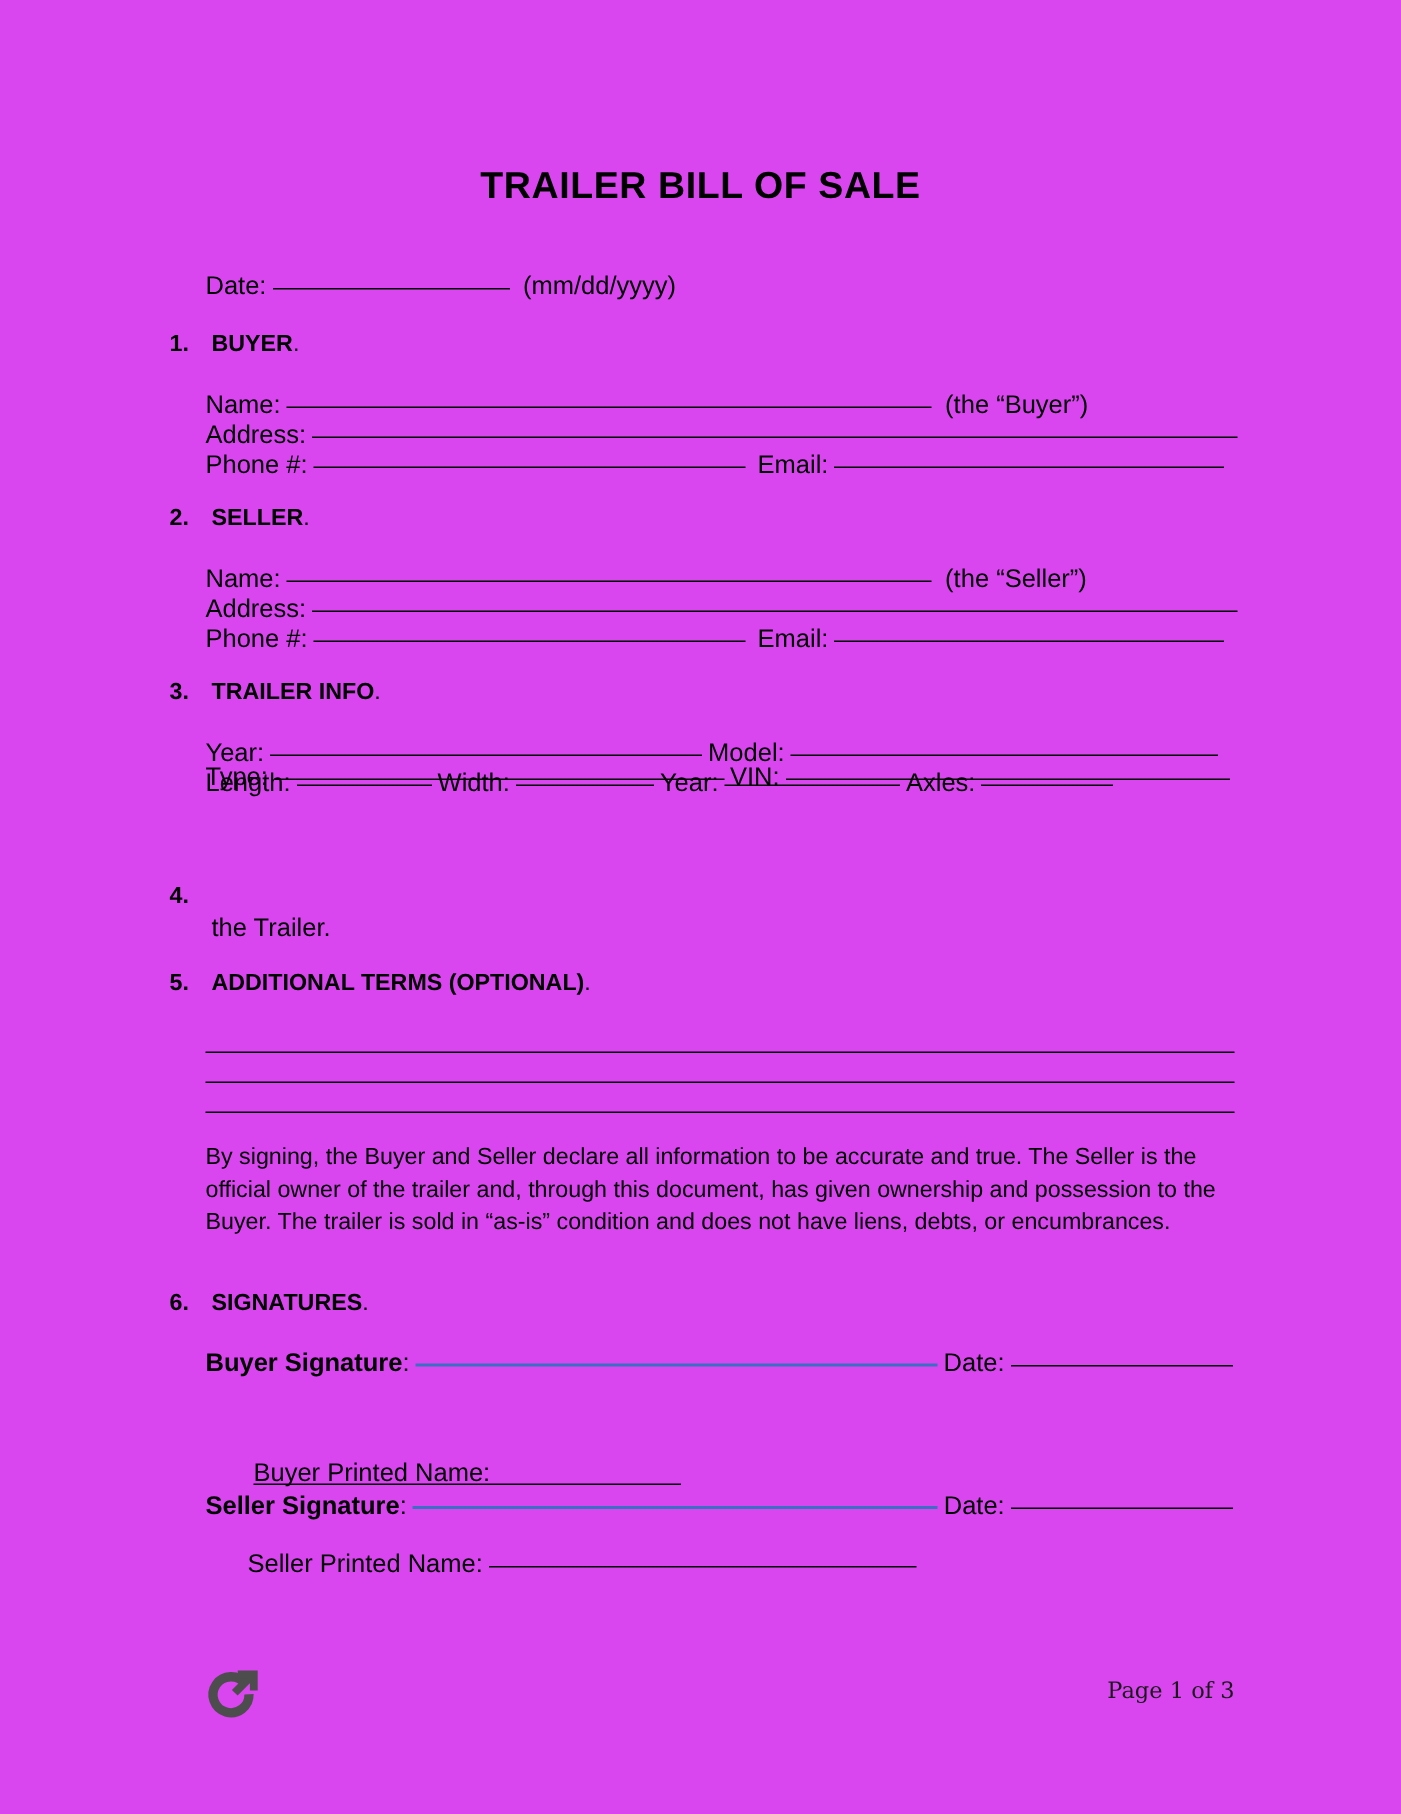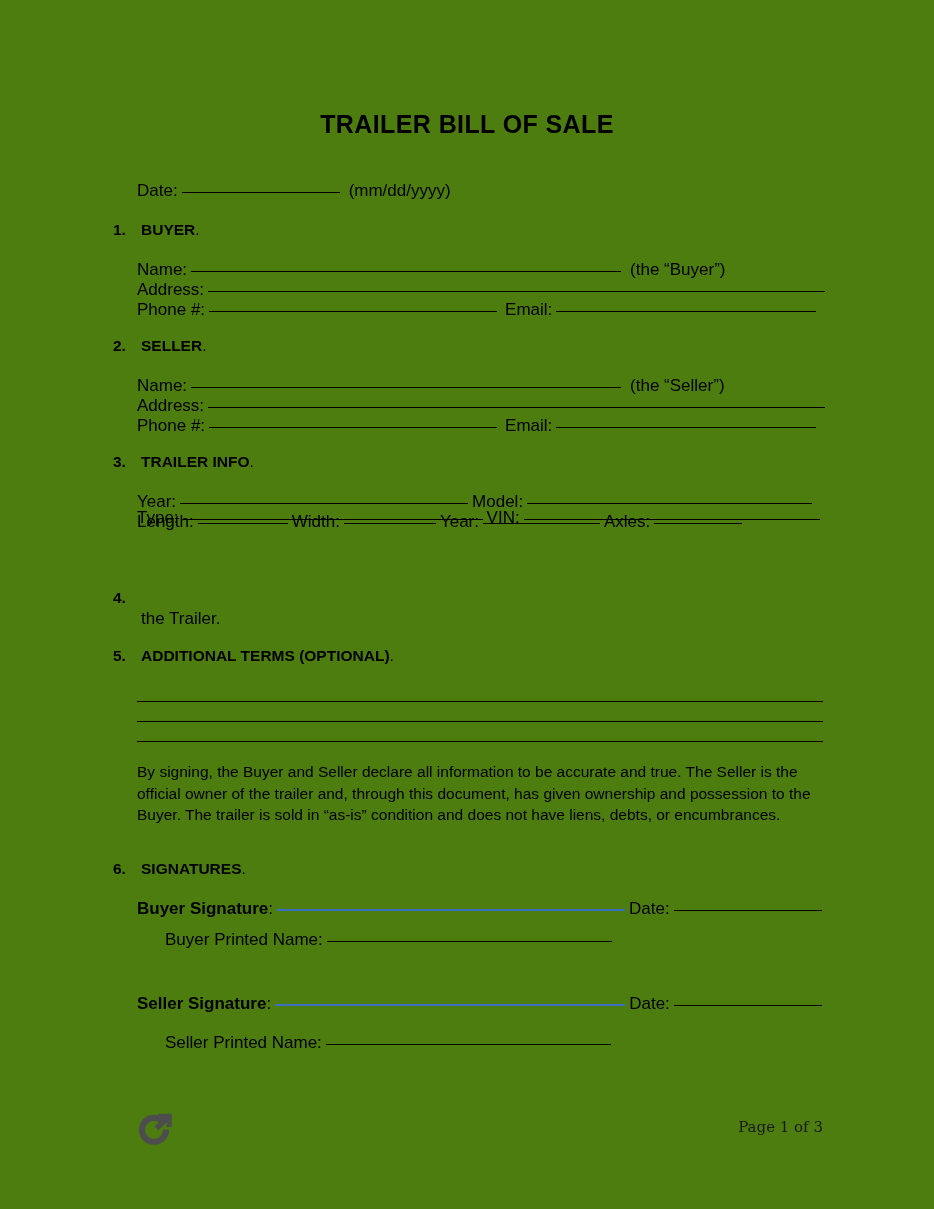--- a/index.html
+++ b/index.html
@@ -8,21 +8,21 @@
     background: #ffffff;
   }
   body {
     font-family: "Liberation Sans", sans-serif;
     color: #000000;
   }
   .page {
     position: relative;
     width: 934px;
     height: 1209px;
-    background: #4d7c0f;
+    background: #d946ef;
     box-sizing: border-box;
     overflow: hidden;
   }
   .doc {
     position: absolute;
     left: 0;
     top: 0;
     width: 934px;
     height: 1209px;
   }
@@ -225,21 +225,21 @@
   </div>
 
   <div class="row" style="left:137px; top:899px;">
     <span class="label bold">Buyer Signature</span>
         <span class="label">:</span>
     <span class="rule blue" style="width:348px;"></span>
     <span class="label">Date:</span>
     <span class="rule" style="width:148px;"></span>
   </div>
 
-  <div class="row" style="left:165px; top:930px;">
+  <div class="row" style="left:165px; top:972px;flex-direction:column;">
     <span class="label">Buyer Printed Name:</span>
     <span class="rule" style="width:285px;"></span>
   </div>
 
   <div class="row" style="left:137px; top:994px;">
     <span class="label bold">Seller Signature</span>
         <span class="label">:</span>
     <span class="rule blue" style="width:350px;"></span>
     <span class="label">Date:</span>
     <span class="rule" style="width:148px;"></span>

